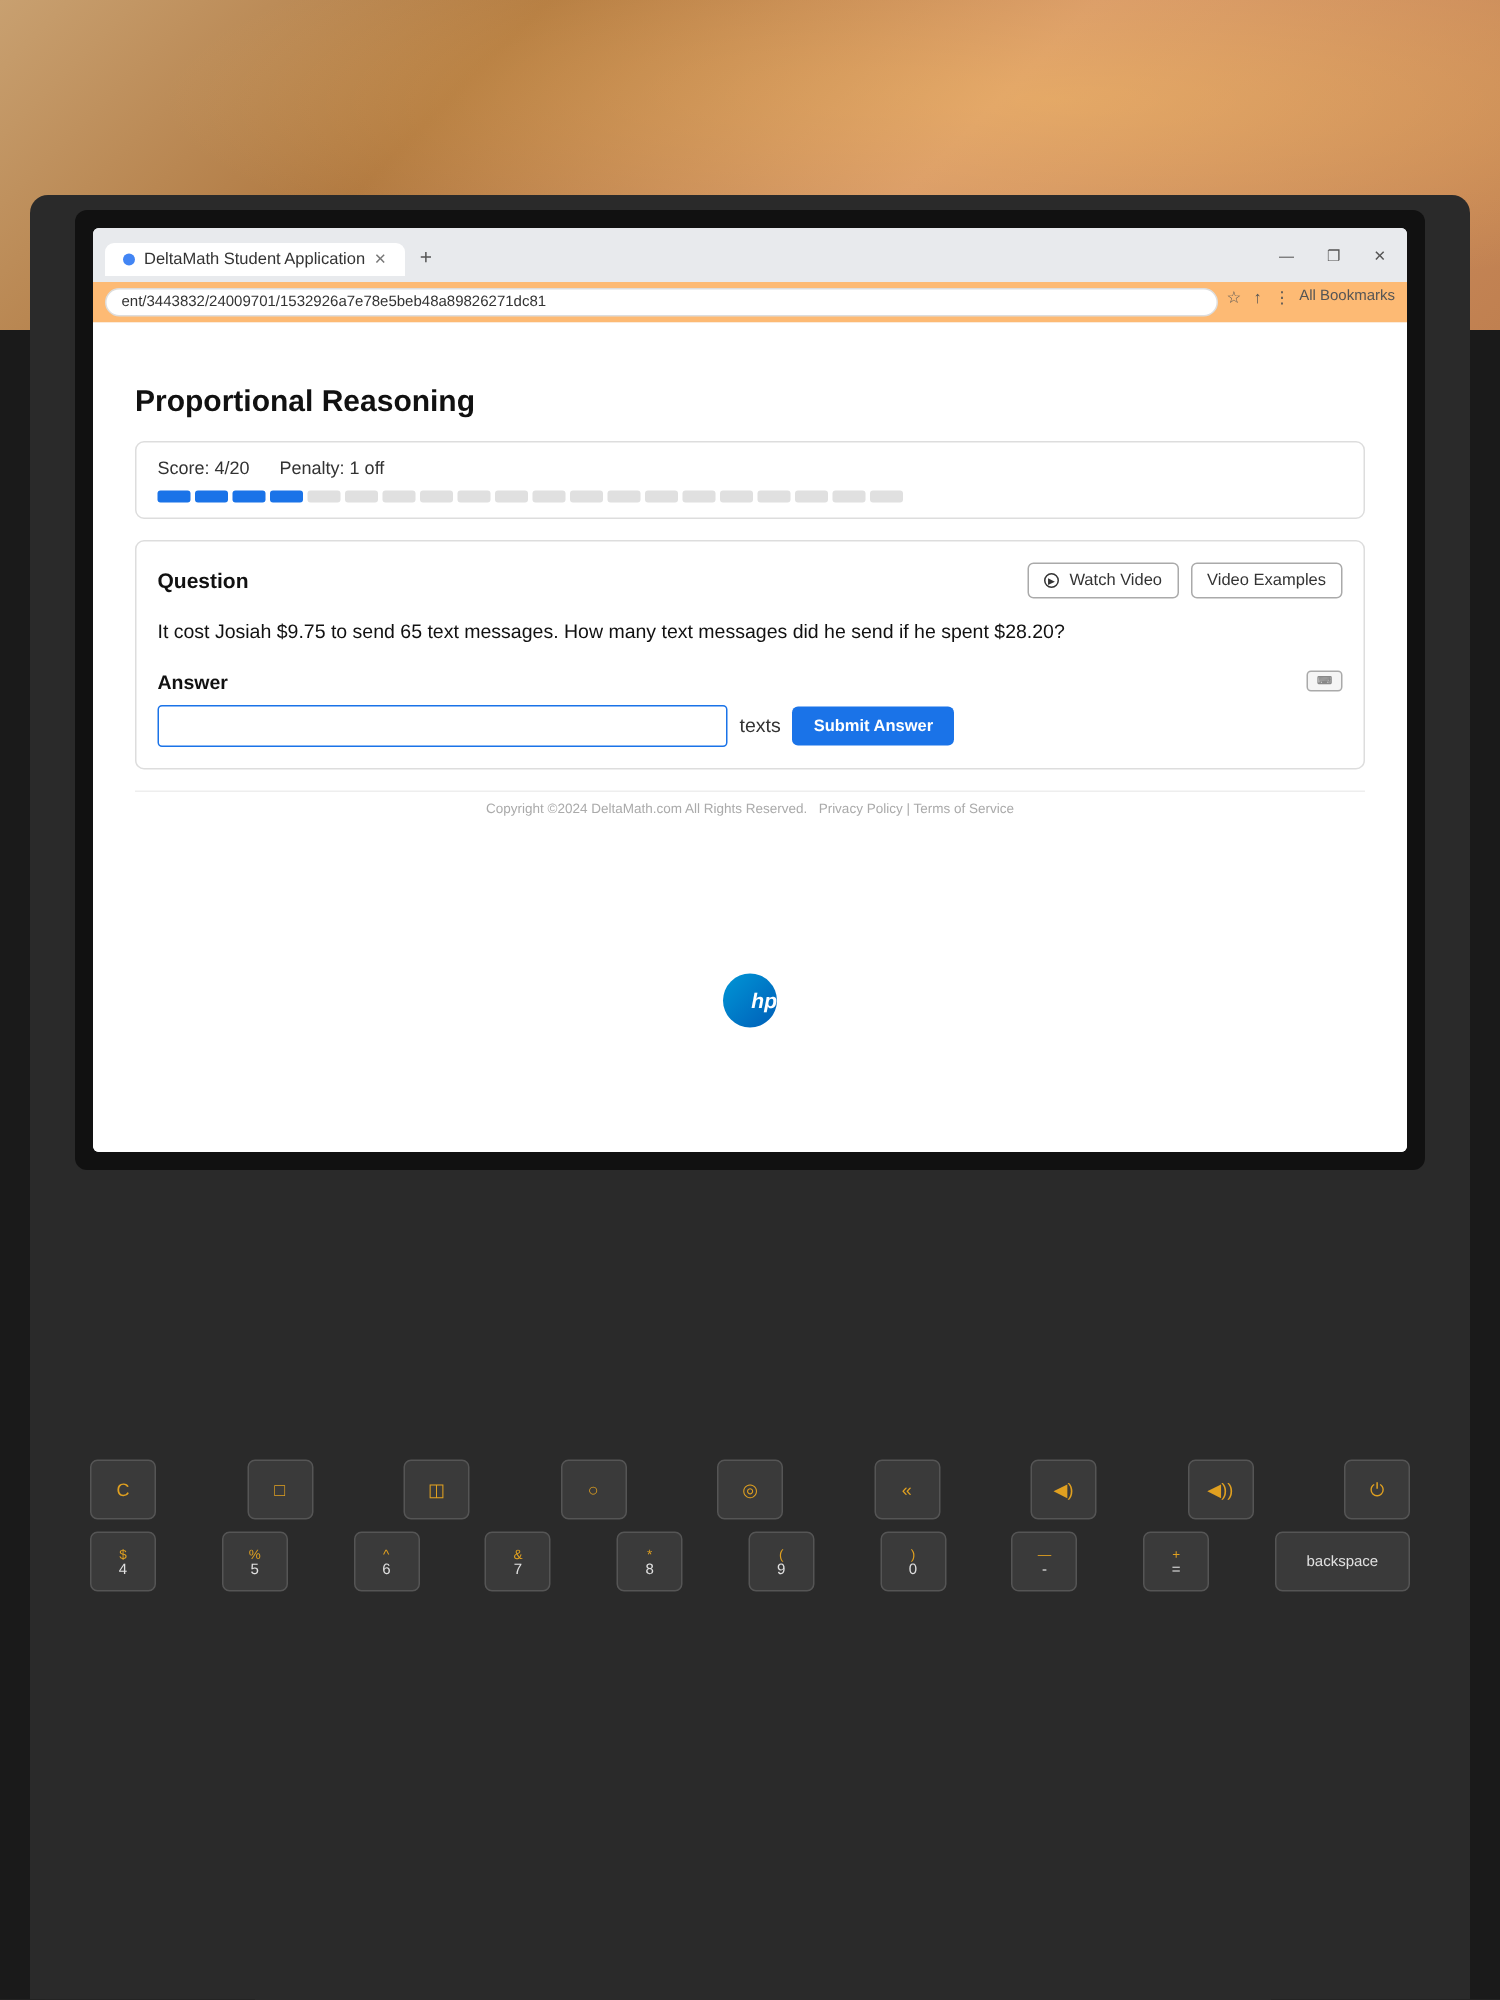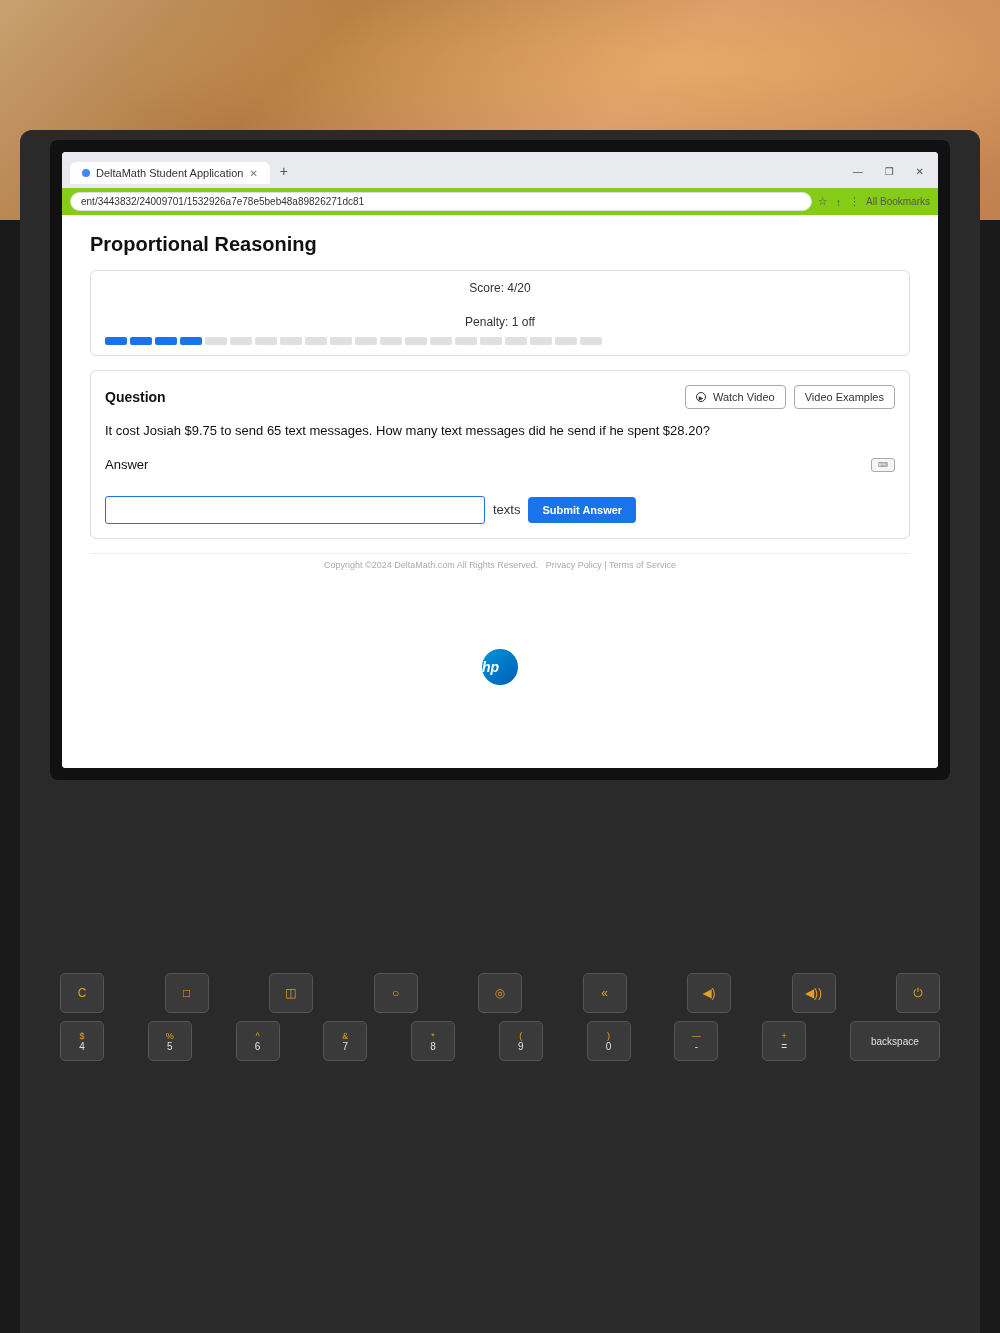--- a/index.html
+++ b/index.html
@@ -125,24 +125,24 @@
     }
 
     .win-btn {
       font-size: 10px;
       color: #555;
       padding: 0 6px;
     }
 
     
     .address-bar-row {
-      background: #84cc16;
+      background: #fdba74;
       padding: 4px 8px;
       display: flex;
-      align-items: center;
+      align-items: flex-start;
       gap: 6px;
       flex-shrink: 0;
     }
 
     .address-bar {
       flex: 1;
       background: white;
       border: 1px solid #ddd;
       border-radius: 16px;
       padding: 3px 10px;
@@ -172,38 +172,38 @@
       background: white;
       overflow-y: auto;
       padding: 18px 28px;
     }
 
     .page-title {
       font-size: 20px;
       font-weight: bold;
       color: #111;
       margin-bottom: 14px;
+      margin-top: 24px;
     }
 
     
     .score-card {
       border: 1px solid #ddd;
       border-radius: 6px;
       padding: 10px 14px;
       margin-bottom: 14px;
     }
 
     .score-row {
       display: flex;
       align-items: center;
       gap: 20px;
       margin-bottom: 8px;
       font-size: 12px;
       color: #333;
-      flex-direction: column;
     }
 
     .progress-segments {
       display: flex;
       gap: 3px;
       height: 8px;
     }
 
     .seg {
       height: 8px;
@@ -263,25 +263,25 @@
 
     .question-text {
       font-size: 13px;
       color: #111;
       line-height: 1.5;
       margin-bottom: 16px;
     }
 
     .answer-label {
       font-size: 13px;
-      font-weight: normal;
+      font-weight: bold;
       color: #111;
-      margin-bottom: 24px;
-      display: flex;
-      align-items: flex-end;
+      margin-bottom: 8px;
+      display: flex;
+      align-items: center;
       justify-content: space-between;
     }
 
     .keyboard-icon {
       width: 24px; height: 14px;
       border: 1px solid #aaa;
       border-radius: 3px;
       background: #f5f5f5;
       display: flex;
       align-items: center;
@@ -339,21 +339,21 @@
       transform: translateX(-50%);
       z-index: 3;
     }
 
     .hp-logo {
       width: 36px; height: 36px;
       border-radius: 50%;
       background: linear-gradient(135deg, #0096d6, #005eb8);
       display: flex;
       align-items: center;
-      justify-content: flex-start;
+      justify-content: flex-end;
       font-size: 14px;
       font-weight: bold;
       color: white;
       font-style: italic;
     }
 
     
     .keyboard-area {
       position: absolute;
       bottom: 0;

